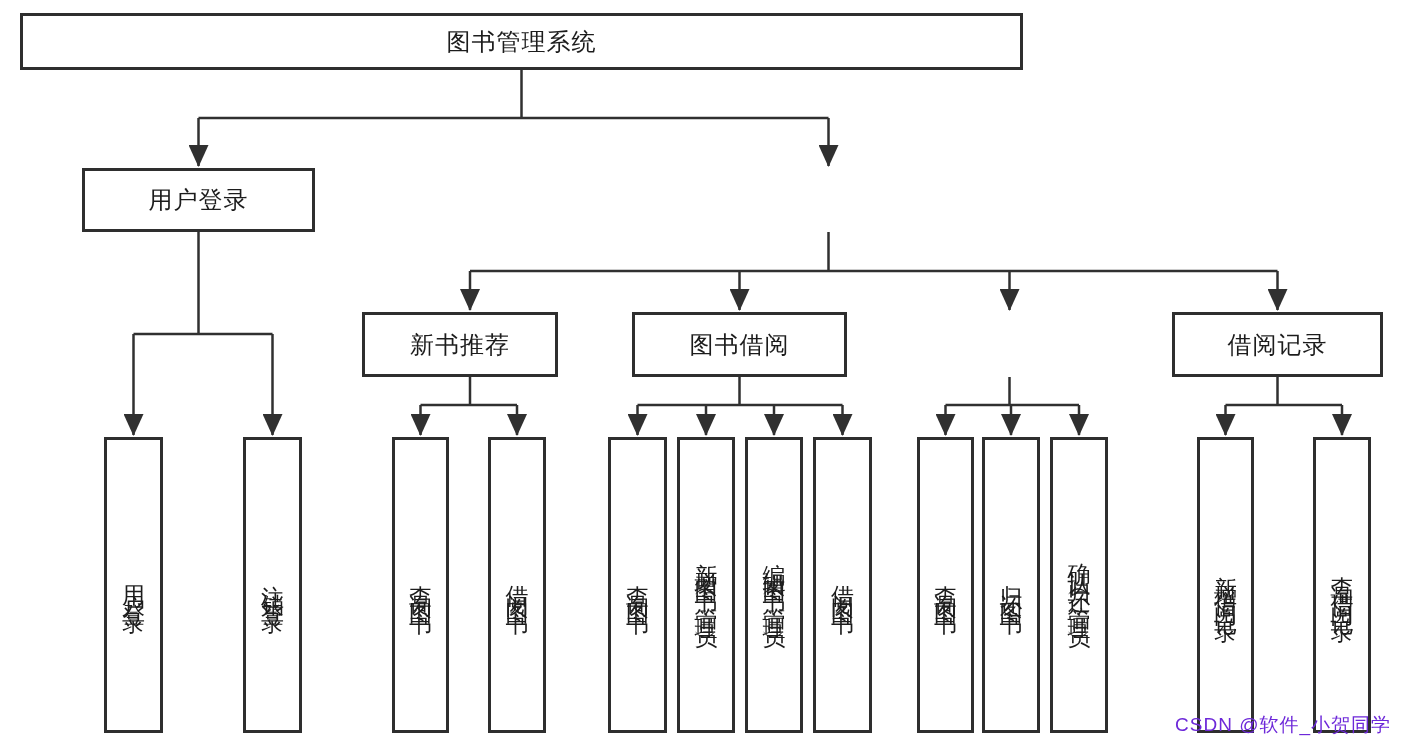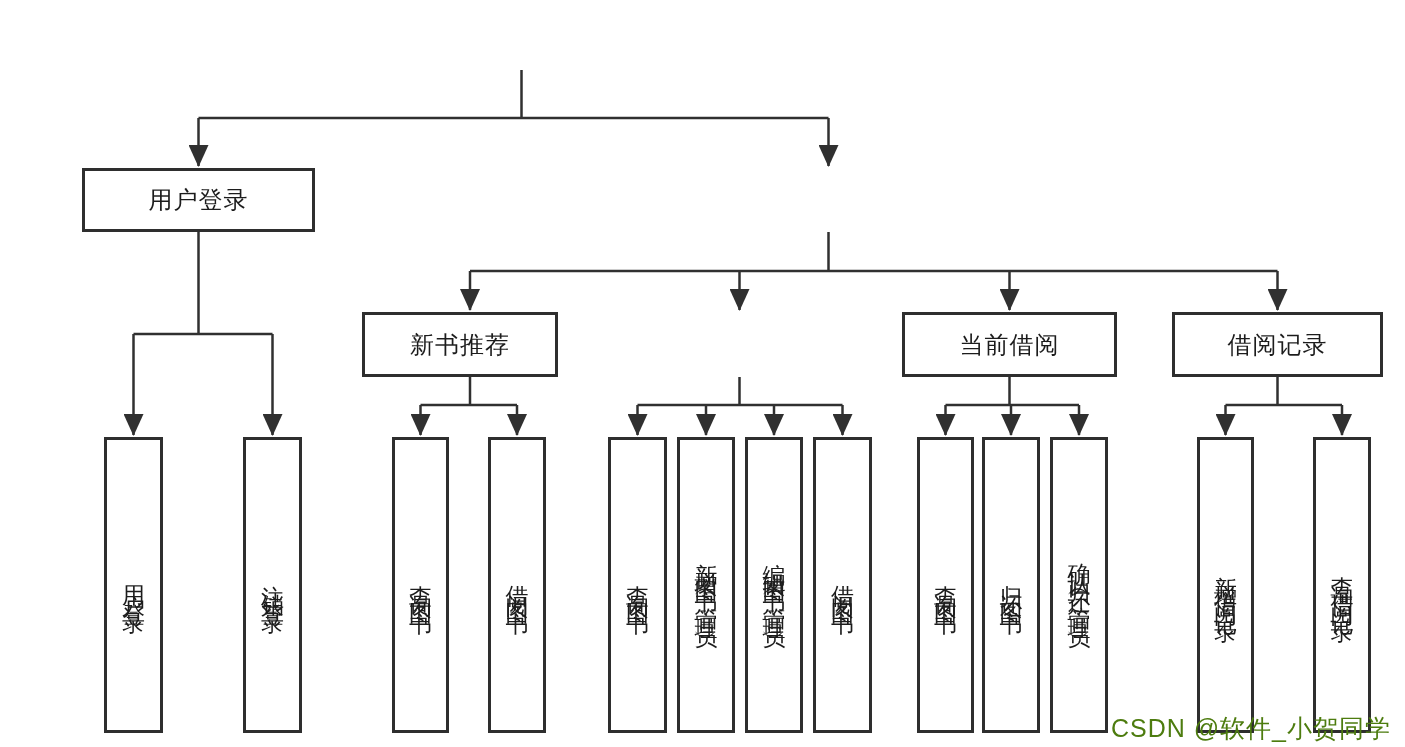--- a/index.html
+++ b/index.html
@@ -38,22 +38,22 @@
     font-size: 23px;
     letter-spacing: 9px;
     line-height: 1;
     white-space: nowrap;
   }
   #watermark {
     position: absolute;
     right: 14px;
     top: 712px;
     z-index: 3;
-    font-size: 25px;
-    color: #4d7c0f;
+    font-size: 19px;
+    color: #6d28d9;
     letter-spacing: 1px;
     white-space: nowrap;
   }
   line.arrow, path.wire {
     stroke: #303030;
     stroke-width: 2.5;
     fill: none;
   }
 </style>
 </head>
@@ -104,30 +104,33 @@
     <line class="arrow" x1="842.5" y1="405" x2="842.5" y2="435" marker-end="url(#ah)"></line>
 
     <line class="arrow" x1="945.5" y1="405" x2="945.5" y2="435" marker-end="url(#ah)"></line>
     <line class="arrow" x1="1011" y1="405" x2="1011" y2="435" marker-end="url(#ah)"></line>
     <line class="arrow" x1="1079" y1="405" x2="1079" y2="435" marker-end="url(#ah)"></line>
 
     <line class="arrow" x1="1225.5" y1="405" x2="1225.5" y2="435" marker-end="url(#ah)"></line>
     <line class="arrow" x1="1342" y1="405" x2="1342" y2="435" marker-end="url(#ah)"></line>
   </svg>
 
+  <div class="box h" style="left:20px;top:13px;width:1003px;height:57px">
+    <span>图书管理系统</span>
+  </div>
 
   <div class="box h" style="left:82px;top:168px;width:233px;height:64px">
     <span>用户登录</span>
   </div>
 
   <div class="box h" style="left:362px;top:312px;width:196px;height:65px">
     <span>新书推荐</span>
   </div>
-  <div class="box h" style="left:902px;top:312px;width:215px;height:65px">
-    <span>当前借阅</span>
+  <div class="box h" style="left:632px;top:312px;width:215px;height:65px">
+    <span>图书借阅</span>
   </div>
   <div class="box h" style="left:1172px;top:312px;width:211px;height:65px">
     <span>借阅记录</span>
   </div>
 
   <div class="box v" style="left:104px;top:437px;width:59px;height:296px">
     <span>用户登录</span>
   </div>
   <div class="box v" style="left:243px;top:437px;width:59px;height:296px">
     <span>注销登录</span>

